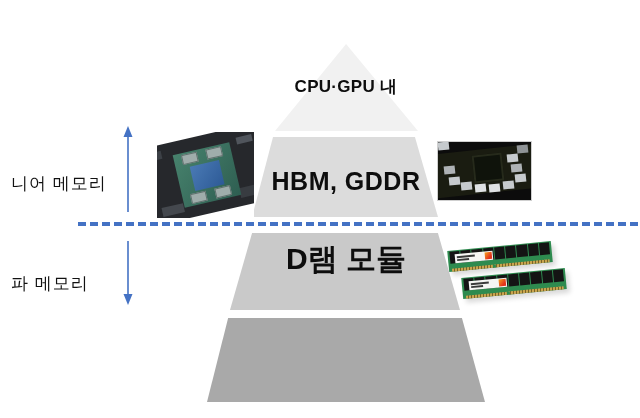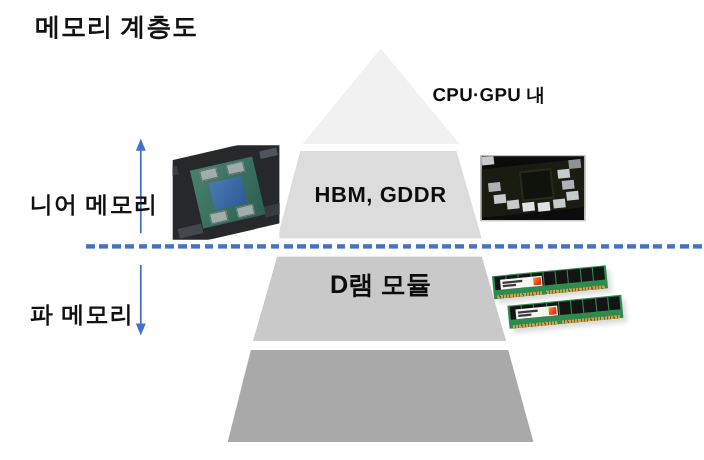--- a/index.html
+++ b/index.html
@@ -12,31 +12,31 @@
   
   .lvl{position:absolute;}
   .lvl1{left:275px;top:44px;width:143px;height:87px;clip-path:polygon(49.7% 0,100% 100%,0 100%);}
   .lvl2{left:252px;top:137px;width:186px;height:80px;clip-path:polygon(11.3% 0,87.6% 0,100% 100%,0 100%);}
   .lvl3{left:230px;top:233px;width:230px;height:77px;clip-path:polygon(9.6% 0,90.4% 0,100% 100%,0 100%);}
   .lvl4{left:207px;top:318px;width:278px;height:84px;clip-path:polygon(7.6% 0,91.7% 0,100% 100%,0 100%);}
 
   
   .lvl-label{position:absolute;left:196px;width:300px;text-align:center;font-weight:bold;color:#0d0d0d;}
   .lvl-label span{display:block;}
-  .lbl1{top:76px;font-size:17px;line-height:21px;letter-spacing:.3px;text-align:right;}
-  .lbl2{top:167px;font-size:20px;letter-spacing:.5px;}
-  .lbl3{top:244px;font-size:23px;line-height:29px;}
+  .lbl1{top:76px;font-size:17px;line-height:21px;letter-spacing:.3px;}
+  .lbl2{top:167px;font-size:25px;letter-spacing:.5px;}
+  .lbl3{top:244px;font-size:30px;line-height:29px;}
   .lbl4{top:346px;font-size:24px;letter-spacing:1px;}
 
   
   .divider{position:absolute;left:78px;top:222px;width:562px;height:4px;
     background:repeating-linear-gradient(90deg,#4472c4 0,#4472c4 8px,transparent 8px,transparent 12px);}
 
   
-  .side-label{position:absolute;left:27px;font-size:21px;font-weight:bold;letter-spacing:1px;}
+  .side-label{position:absolute;left:11px;font-size:17px;font-weight:normal;letter-spacing:1px;}
   .near-lbl{top:172px;}
   .far-lbl{top:272px;}
 
   
   .arrows{position:absolute;left:118px;top:125px;}
 
   
   .photo-left{position:absolute;left:157px;top:132px;width:97px;height:86px;overflow:hidden;background:#fff;}
   .pl-board{position:absolute;left:-10px;top:3px;width:120px;height:78px;background:#26282c;transform:rotate(-13deg);}
   .pl-board i{position:absolute;display:block;}
@@ -87,21 +87,20 @@
           background:linear-gradient(135deg,#f6a21f,#e2341d 70%);}
   .pins{position:absolute;left:3px;right:3px;bottom:0;height:3px;
         background:repeating-linear-gradient(90deg,#c9a54e 0,#c9a54e 2px,#7a6328 2px,#7a6328 3px);}
   .pin-notch{position:absolute;left:44px;bottom:0;width:3px;height:3px;background:#2e8b4f;}
 </style>
 </head>
 <body>
 
 <div class="stage">
 
-  <div class="title">메모리 계층도</div>
 
   <div class="lvl lvl1" style="background: rgb(241, 241, 241);"></div>
   <div class="lvl lvl2" style="background: rgb(220, 220, 220);"></div>
   <div class="lvl lvl3" style="background: rgb(201, 201, 201);"></div>
   <div class="lvl lvl4" style="background: rgb(169, 169, 169);"></div>
 
   <div class="lvl-label lbl1">
     <span>CPU·GPU 내</span>
   </div>
   <div class="lvl-label lbl2">

